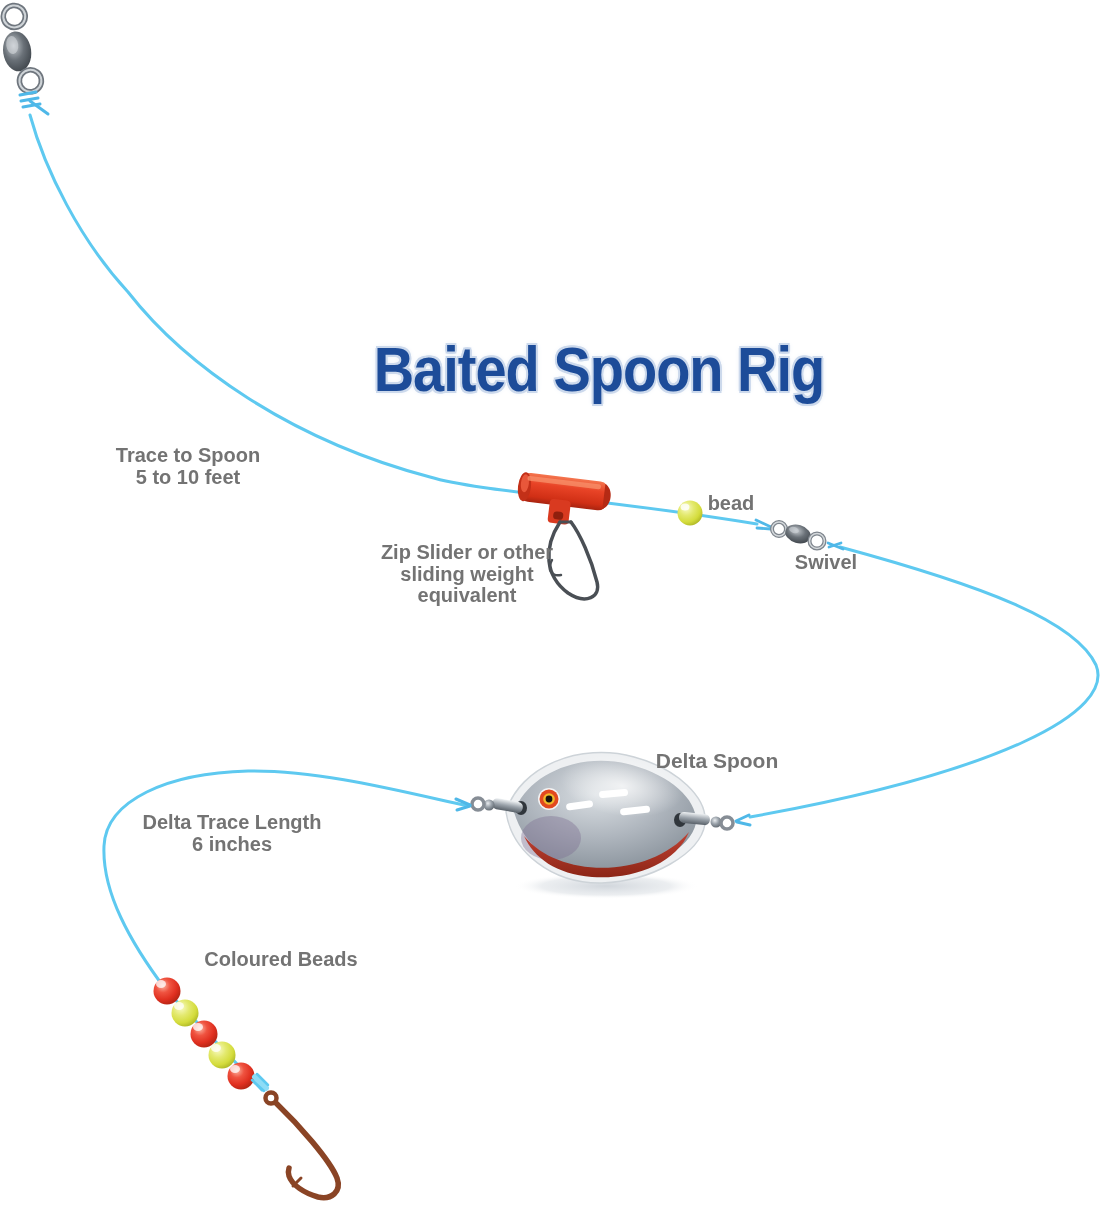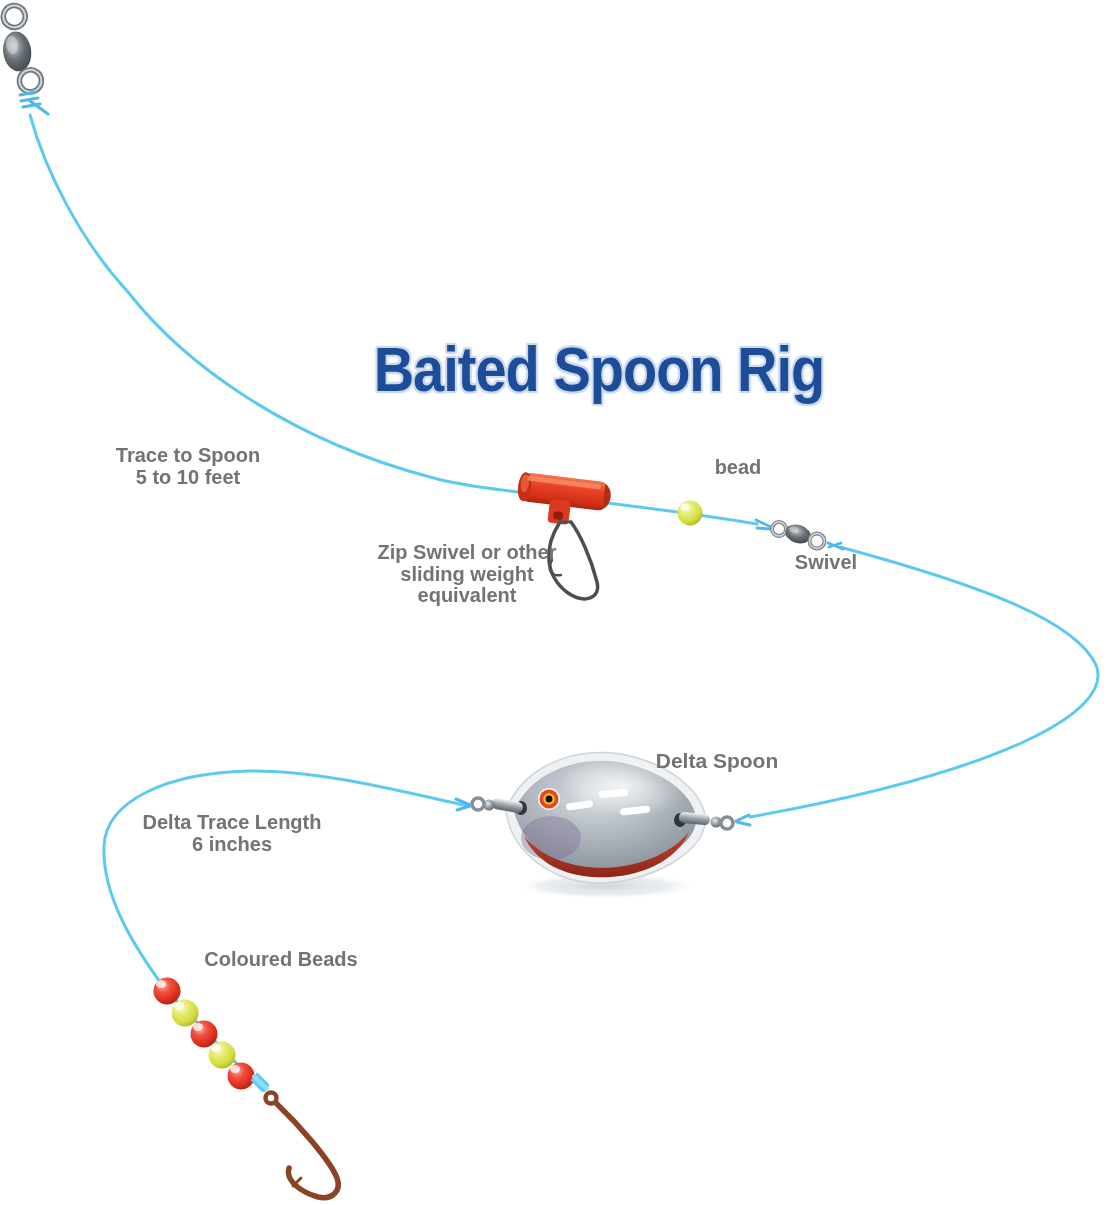--- a/index.html
+++ b/index.html
@@ -214,26 +214,26 @@
 </svg>
 
 <h1 class="page-title">Baited Spoon Rig</h1>
 
 <div class="lbl" style="left:188px;top:467px;">
   <span>Trace to Spoon</span>
   <span>5 to 10 feet</span>
 </div>
 
 <div class="lbl" style="left:467px;top:574px;">
-  <span>Zip Swivel or other</span>
+  <span>Zip Slider or other</span>
   <span>sliding weight</span>
   <span>equivalent</span>
 </div>
 
-<div class="lbl" style="left:731px;top:468px;margin-left:7px;">
+<div class="lbl" style="left:731px;top:504px;">
   <span>bead</span>
 </div>
 
 <div class="lbl" style="left:794px;top:563px;margin-left:32px;">
   <span>Swivel</span>
 </div>
 
 <div class="lbl lbl-delta" style="left:717px;top:721px;margin-top:40px;">
   <span>Delta Spoon</span>
 </div>

